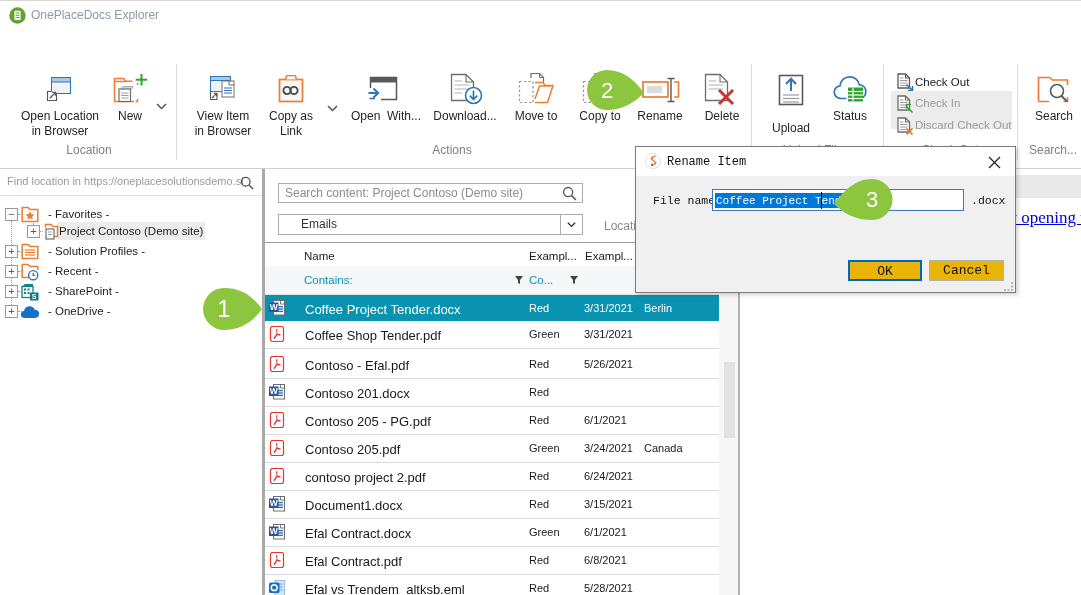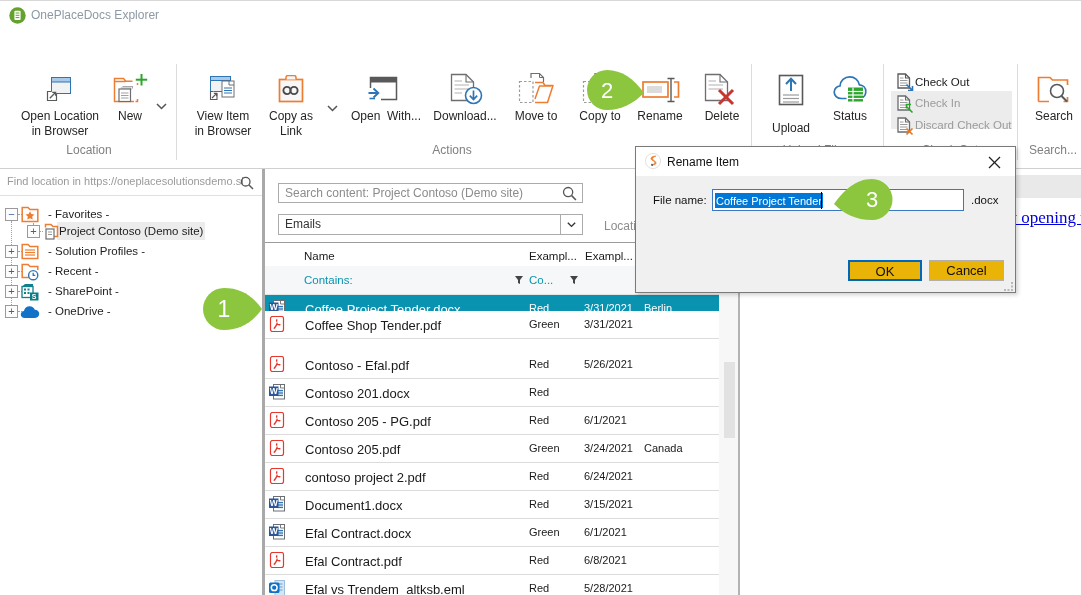--- a/index.html
+++ b/index.html
@@ -25,21 +25,21 @@
 
 #leftpanel { left:0; top:169px; width:262px; height:426px; background:#fff; }
 #lsearch { left:0; top:0; width:262px; height:27px; border-bottom:1px solid #e0e0e0; }
 #lsearchtext { left:7px; top:6px; width:236px; font-size:11px; color:#9a9a9a; white-space:nowrap; overflow:hidden; }
 .titem { position:absolute; font-size:11.5px; color:#1c1c1c; white-space:nowrap; }
 .ebox { position:absolute; width:13px; height:13px; background:#fcfcfc; border:1px solid #9a9a9a; color:#3a62a0; font-size:11px; line-height:11px; text-align:center; }
 #splitter { left:262px; top:169px; width:3px; height:426px; background:#a9a9a9; }
 
 #midpanel { left:265px; top:169px; width:475px; height:426px; background:#fff; }
 #msearch { left:13px; top:14px; width:305px; height:20px; border:1px solid #ababab; font-size:12px; color:#8c8c8c; line-height:18px; padding-left:6px; }
-#mselect { left:13px; top:45px; width:305px; height:21px; border:1px solid #ababab; font-size:12px; color:#333; line-height:19px; padding-left:6px; }
+#mselect { left:13px; top:45px; width:305px; height:21px; border:1px solid #ababab; font-size:12px; color:#333; line-height:19px; padding-left:22px; }
 #mselbtn { position:absolute; right:0; top:0; width:22px; height:19px; border-left:1px solid #ababab; text-align:center; }
 #loclbl { left:339px; top:50px; font-size:12px; color:#8c8c8c; }
 #gridtopline { left:0; top:73px; width:474px; height:1px; background:#9b9b9b; }
 .hdr { position:absolute; top:81px; font-size:11.5px; color:#1a1a1a; }
 #containsrow { left:0; top:97px; width:474px; height:29px; background:#f6f7f9; border-bottom:1px solid #e4e4e4; }
 .teal { color:#0a93b0; }
 .grow { position:absolute; left:0; width:454px; height:28px; border-bottom:1px solid #dcdcdc; background:#fff; }
 .grow .fn { position:absolute; left:40px; top:7px; font-size:13px; color:#1a1a1a; white-space:nowrap; }
 .grow .c2 { position:absolute; left:264px; top:7px; font-size:11px; color:#1a1a1a; }
 .grow .c3 { position:absolute; left:319px; top:7px; font-size:11px; color:#1a1a1a; }
@@ -48,21 +48,21 @@
 #selrow { background:#0a93b0; border-bottom:1px solid #0a93b0; }
 #selrow .fn, #selrow .c2, #selrow .c3, #selrow .c4 { color:#fff; }
 #vscroll { left:454px; top:125px; width:19px; height:301px; background:#f7f7f7; }
 #vthumb { left:459px; top:193px; width:11px; height:76px; background:#e2e2e2; }
 #midright { left:473px; top:0px; width:2px; height:426px; background:#b3b3b3; }
 
 #rightpanel { left:740px; top:169px; width:341px; height:426px; background:#fff; }
 #rpbar { left:0; top:6px; width:341px; height:23px; background:#e9e9e9; }
 #rplink { left:258px; top:39px; font-family:"Liberation Serif", serif; font-size:17px; color:#0000dd; text-decoration:underline; white-space:nowrap; }
 
-#dialog { left:635px; top:146px; width:381px; height:147px; background:#f0f0f0; border:1px solid #7a7a7a; box-shadow:2px 2px 4px rgba(0,0,0,0.18); z-index:50; }
+#dialog { left:635px; top:146px; width:381px; height:147px; background:#f0f0f0; border:1px solid #7a7a7a; box-shadow:2px 2px 4px rgba(0,0,0,0.18); z-index:50;font-family:Liberation Mono, monospace; }
 #dlgtitle { left:0; top:0; width:379px; height:29px; background:#fff; }
 #dlgname { left:31px; top:8px; font-size:12px; color:#111; }
 #dlgx { left:346px; top:4px; width:24px; height:22px; text-align:center; }
 #dlglbl { left:17px; top:47px; font-size:11.5px; color:#111; }
 #dlginput { left:76px; top:42px; width:252px; height:22px; background:#fff; border:1.5px solid #3a78c2; }
 #dlgsel { position:absolute; left:2px; top:3px; height:15px; background:#0078d7; color:#fff; font-size:11px; line-height:16px; padding:0 1px; white-space:nowrap; }
 #dlgext { left:335px; top:47px; font-size:11.5px; color:#111; }
 .wbtn { position:absolute; top:113px; height:21px; background:#eab308; font-size:13px; color:#111; text-align:center; line-height:19px; }
 #okbtn { left:212px; width:74px; border:2px solid #0067c0; }
 #cancelbtn { left:293px; width:75px; border:1px solid #b0b0b0; }
@@ -452,21 +452,21 @@
   <div id="gridrows">
   <div class="grow" id="selrow" style="top:126px">
           <svg class="ficon" width="16" height="16">
             <use href="#icw"></use>
           </svg>
           <div class="fn">Coffee Project Tender.docx</div>
           <div class="c2">Red</div>
           <div class="c3">3/31/2021</div>
           <div class="c4">Berlin</div>
         </div>
-  <div class="grow" style="top:142px">
+  <div class="grow" style="top:152px">
           <svg class="ficon" width="16" height="16">
             <use href="#icpdf"></use>
           </svg>
           <div class="fn">Coffee Shop Tender.pdf</div>
           <div class="c2">Green</div>
           <div class="c3">3/31/2021</div>
         </div>
   <div class="grow" style="top:182px">
           <svg class="ficon" width="16" height="16">
             <use href="#icpdf"></use>

